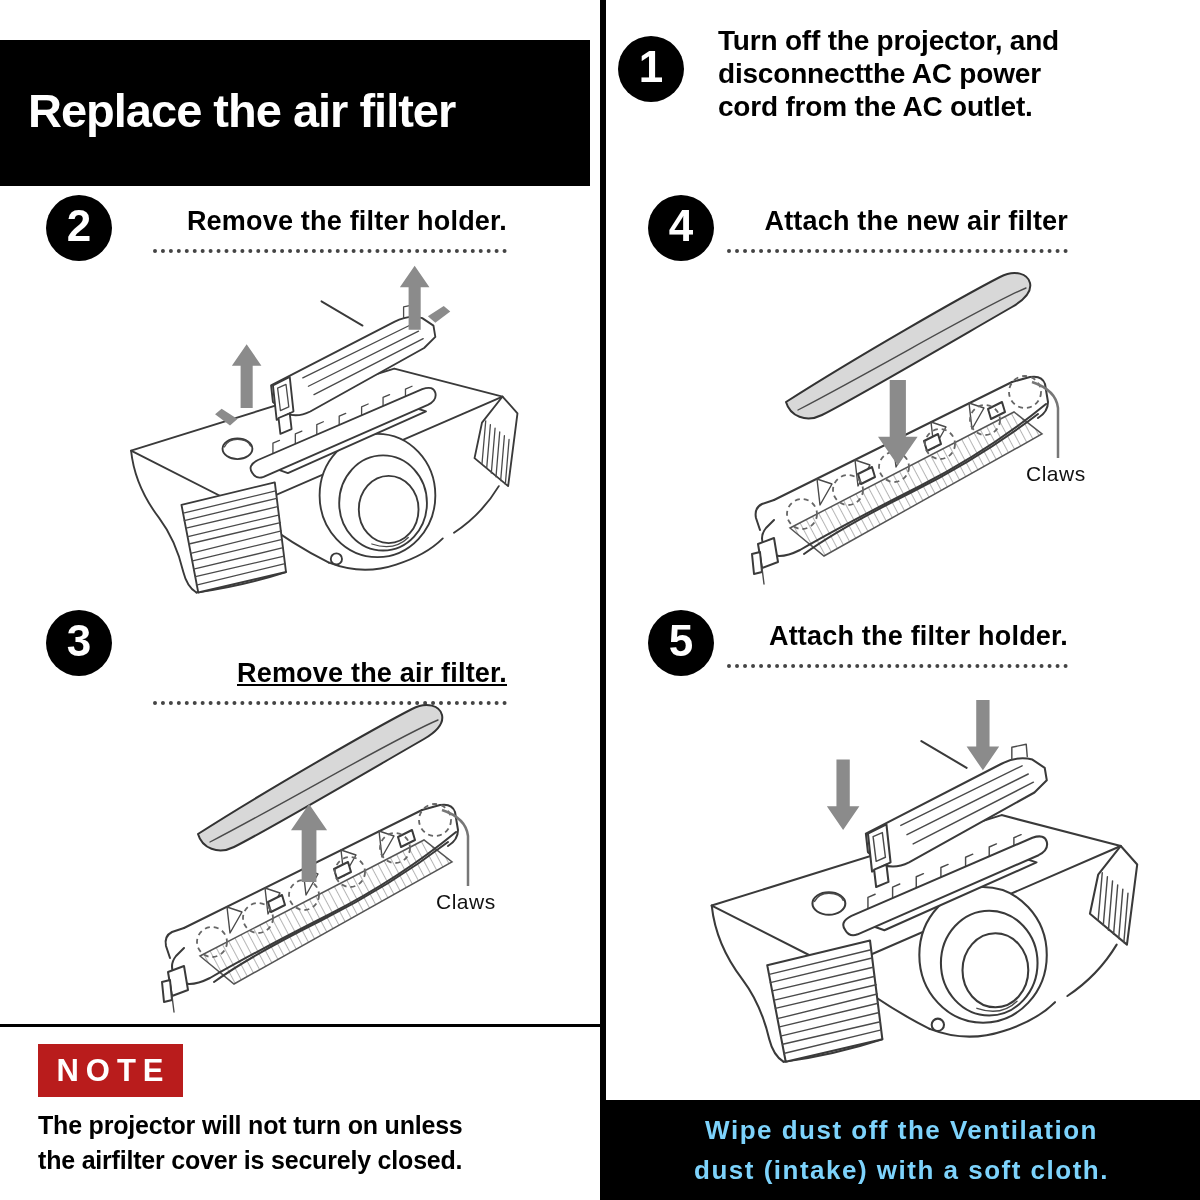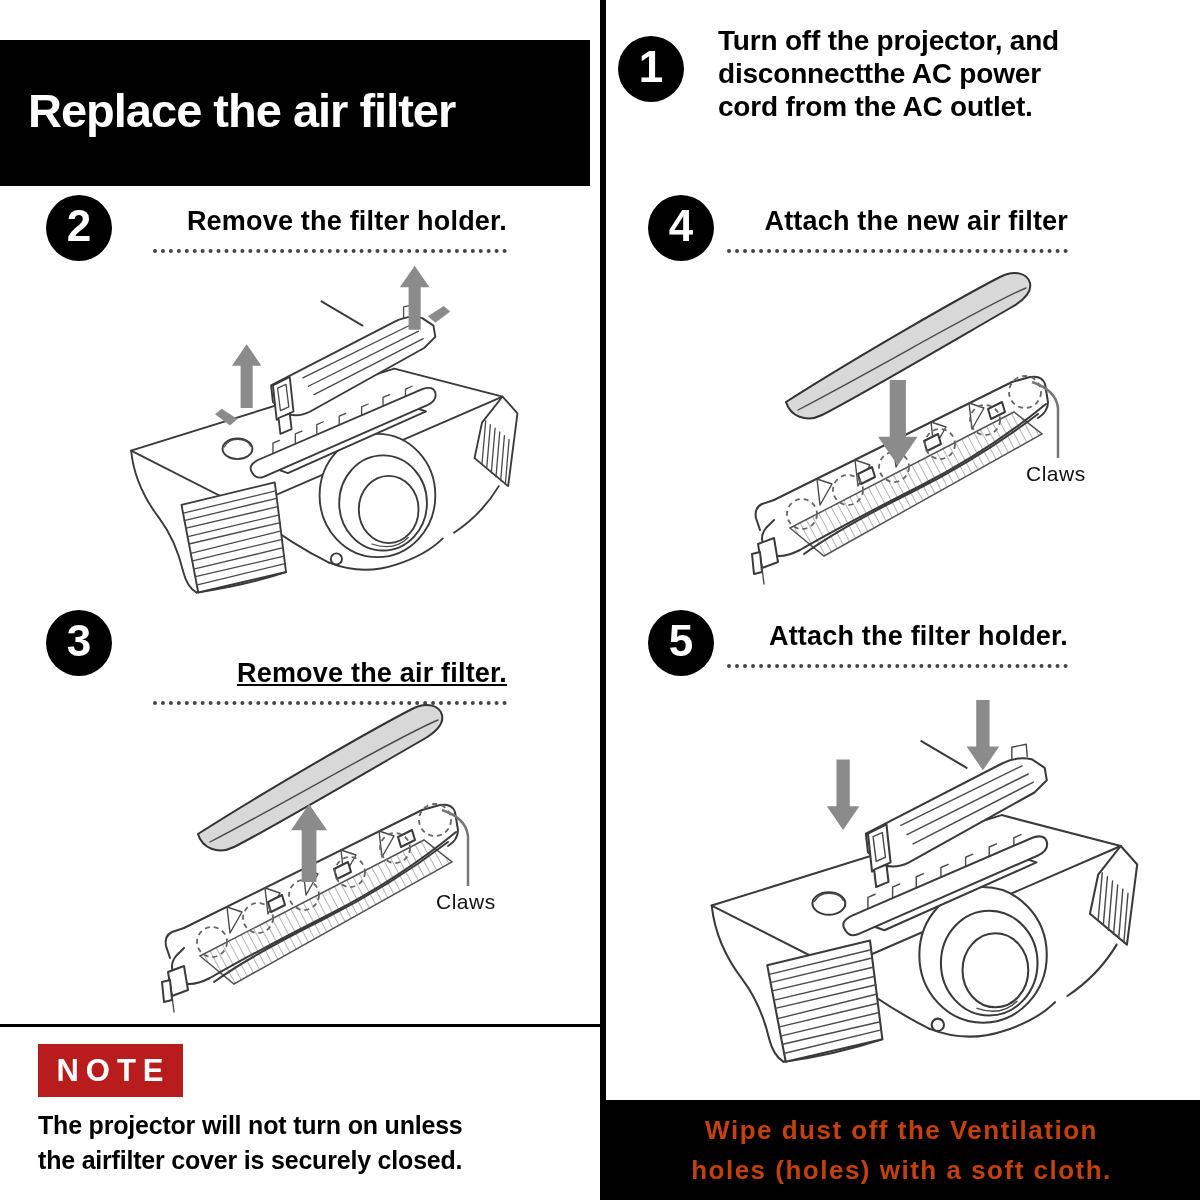--- a/index.html
+++ b/index.html
@@ -46,21 +46,21 @@
   
   .note-box{position:absolute;left:38px;top:1044px;width:145px;height:53px;background:#b91c1c;
             display:flex;align-items:center;justify-content:center;}
   .note-box span{color:#fff;font-size:31px;font-weight:bold;letter-spacing:7px;padding-left:6px;}
   .note-text{position:absolute;left:38px;top:1108px;width:540px;font-size:25px;font-weight:bold;
              line-height:35px;letter-spacing:-0.2px;}
 
   
   .footer-banner{position:absolute;left:603px;top:1100px;width:597px;height:100px;background:#000;
                  display:flex;flex-direction:column;align-items:center;justify-content:center;}
-  .footer-banner div{color:#c2410c;font-size:26px;font-weight:bold;letter-spacing:1.5px;line-height:40px;}
+  .footer-banner div{color:#7dd3fc;font-size:26px;font-weight:bold;letter-spacing:1.5px;line-height:40px;}
 
   
   .ln{fill:none;stroke:#3a3a3a;stroke-width:2;stroke-linejoin:round;stroke-linecap:round;}
   .lnw{fill:#fff;stroke:#3a3a3a;stroke-width:2;stroke-linejoin:round;stroke-linecap:round;}
   .thin{fill:none;stroke:#4a4a4a;stroke-width:1.4;stroke-linejoin:round;stroke-linecap:round;}
   .dash{fill:none;stroke:#666;stroke-width:1.8;stroke-dasharray:5 4;}
   .lead{fill:none;stroke:#777;stroke-width:2.5;stroke-linejoin:round;}
   .arrow{fill:#8b8b8b;stroke:none;}
   .filterfill{fill:#d8d8d8;stroke:#333;stroke-width:2;stroke-linejoin:round;}
 </style>
@@ -242,19 +242,19 @@
         <use href="#arrow-down" transform="translate(252,0) scale(0.72)"></use>
       </g>
       <g>
         <use href="#arrow-down" transform="translate(116,58) scale(0.72)"></use>
       </g>
     </svg>
   </div>
 
   <div class="footer-banner">
     <div>Wipe dust off the Ventilation</div>
-    <div>holes (holes) with a soft cloth.</div>
+    <div>dust (intake) with a soft cloth.</div>
   </div>
 
   <div class="v-divider"></div>
   <div class="h-divider"></div>
 
 </div>
 
 </body></html>

